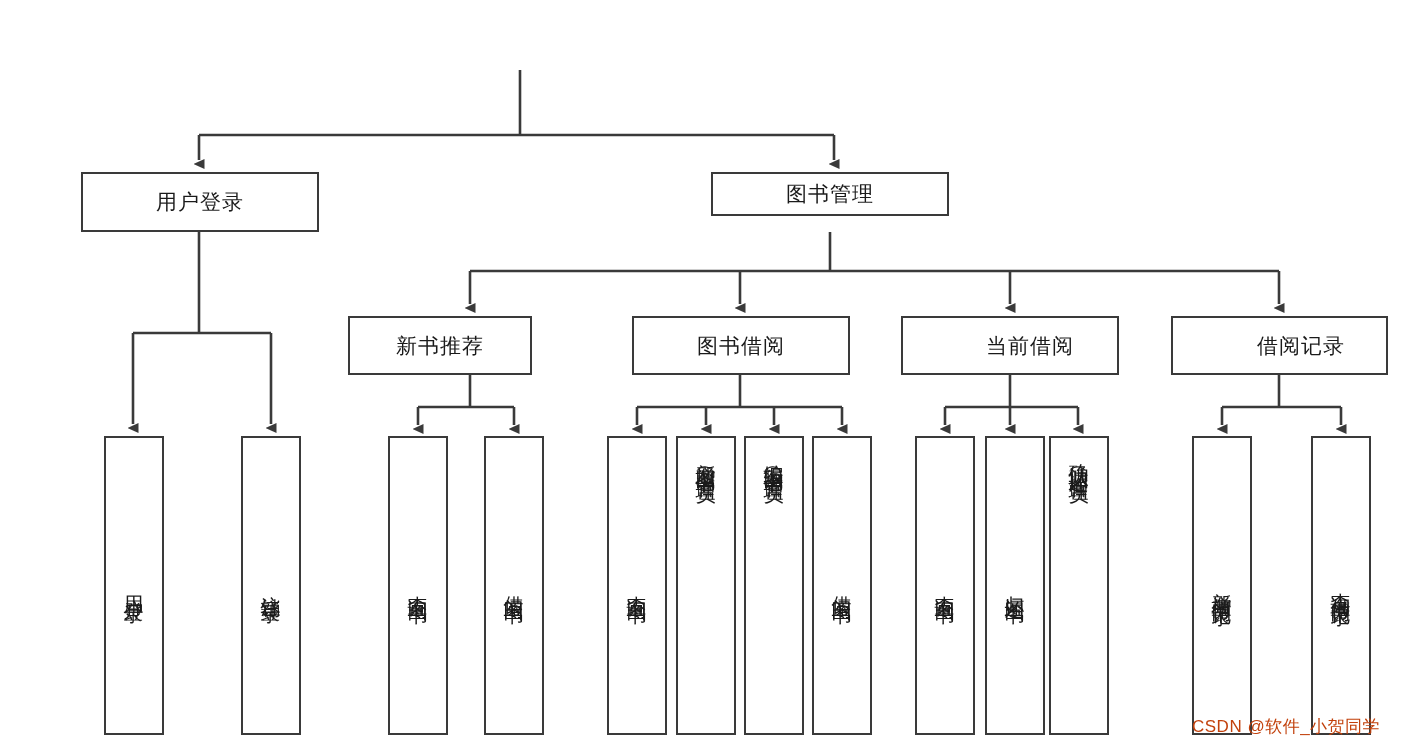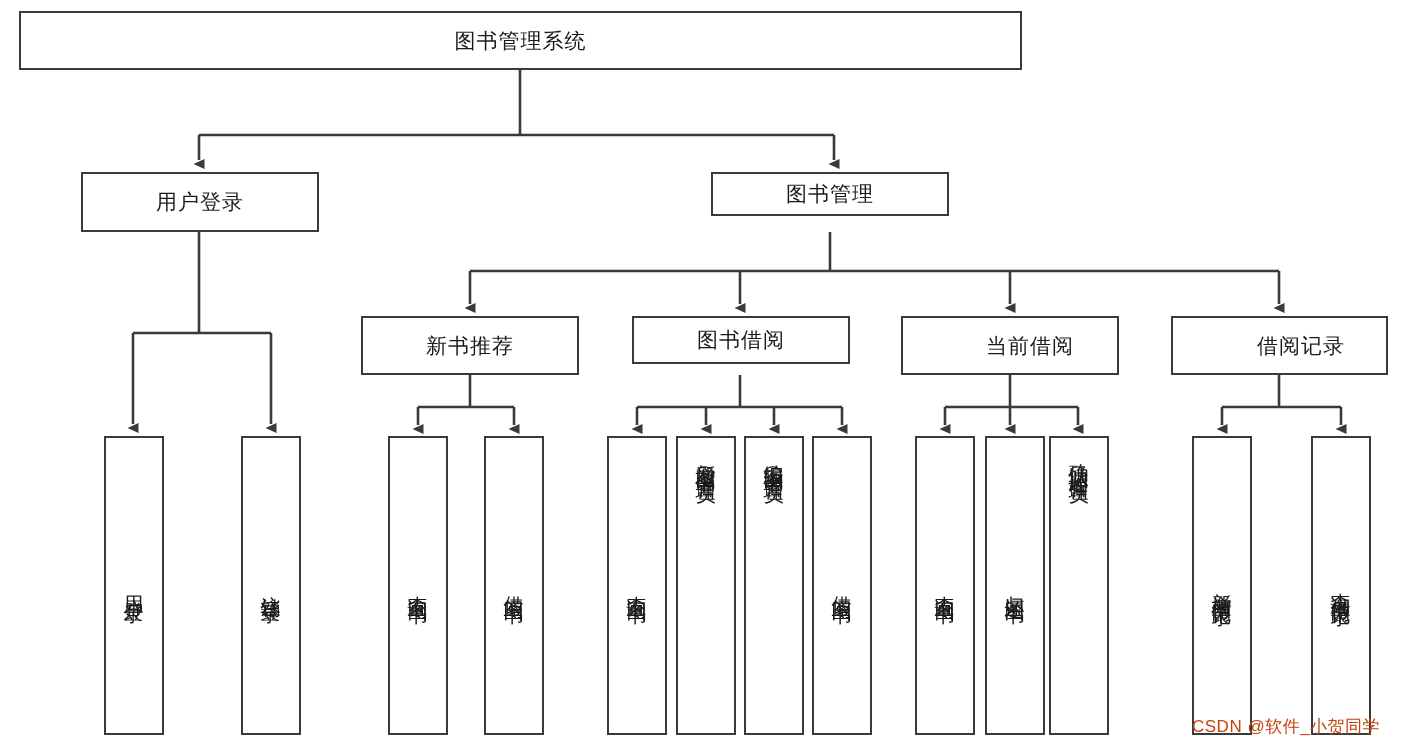--- a/index.html
+++ b/index.html
@@ -112,35 +112,32 @@
       <path d="M1010,407 L1010,425" marker-end="url(#arrow)"></path>
       <path d="M1078,407 L1078,425" marker-end="url(#arrow)"></path>
 
       <path d="M1279,375 L1279,407"></path>
       <path d="M1222,407 L1341,407"></path>
       <path d="M1222,407 L1222,425" marker-end="url(#arrow)"></path>
       <path d="M1341,407 L1341,425" marker-end="url(#arrow)"></path>
     </g>
   </svg>
 
-  <div class="node horiz" style="left:19px; top:11px; width:1003px; height:59px;">
-    <span>图书管理系统</span>
-  </div>
 
   <div class="node horiz" style="left:81px; top:172px; width:238px; height:60px;">
     <span>用户登录</span>
   </div>
   <div class="node horiz" style="left:711px; top:172px; width:238px; height:44px;">
     <span>图书管理</span>
   </div>
 
-  <div class="node horiz" style="left:361px; top:316px; width:218px; height:59px;">
+  <div class="node horiz" style="left:348px; top:316px; width:184px; height:59px;">
     <span>新书推荐</span>
   </div>
-  <div class="node horiz" style="left:632px; top:316px; width:218px; height:48px;">
+  <div class="node horiz" style="left:632px; top:316px; width:218px; height:59px;">
     <span>图书借阅</span>
   </div>
   <div class="node horiz" style="left:901px; top:316px; width:218px; height:59px;padding-left:40px;">
     <span>当前借阅</span>
   </div>
   <div class="node horiz" style="left:1171px; top:316px; width:217px; height:59px;padding-left:43px;">
     <span>借阅记录</span>
   </div>
 
   <div class="node vert mid" style="left:104px; top:436px; width:60px; height:299px;">

